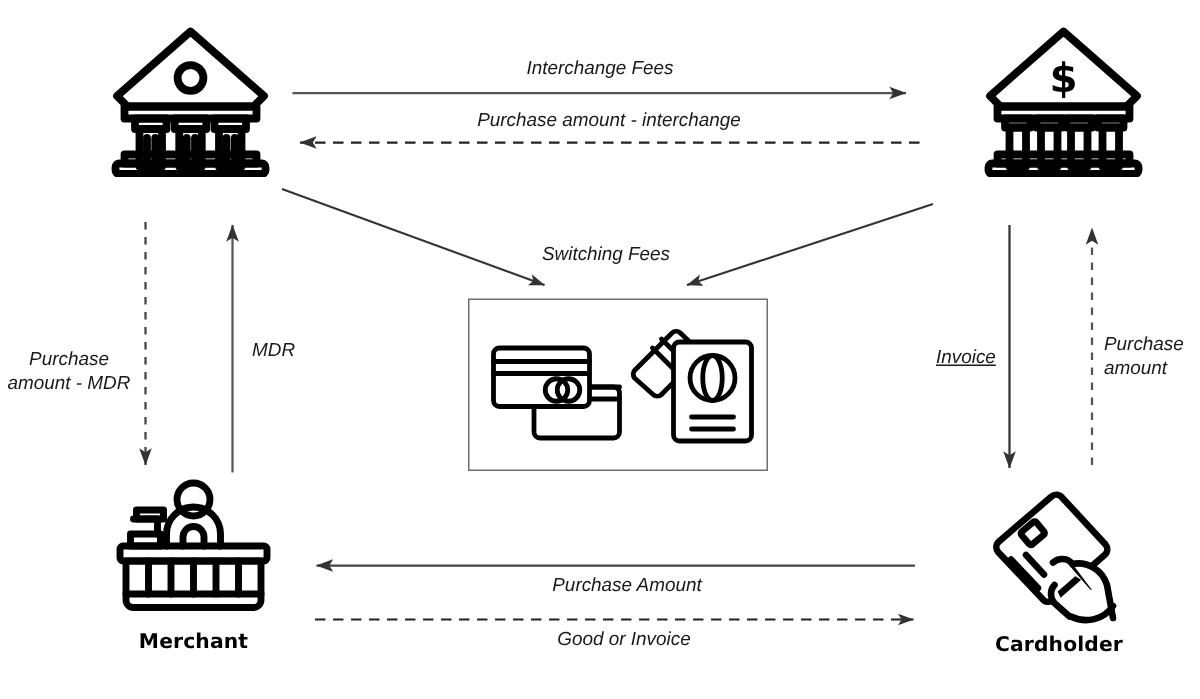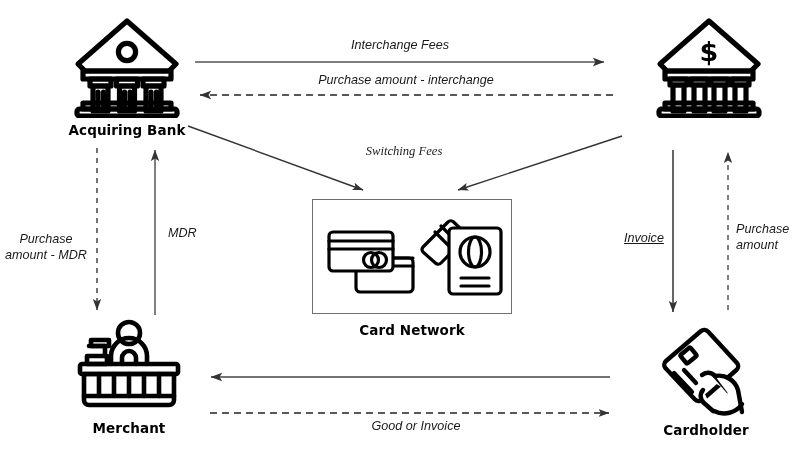--- a/index.html
+++ b/index.html
@@ -88,36 +88,37 @@
 
     <line x1="610" y1="377" x2="211" y2="377" stroke="#444444" stroke-width="1.5" marker-end="url(#ah)"></line>
 
     <line x1="210" y1="413" x2="609" y2="413" stroke="#222222" stroke-width="1.4" stroke-dasharray="7 5" marker-end="url(#ah)"></line>
   </svg>
 
   <div class="edge-label center" style="left:400px; top:38px;">Interchange Fees</div>
 
   <div class="edge-label center" style="left:406px; top:73px;">Purchase amount - interchange</div>
 
-  <div class="edge-label center" style="left:404px; top:144px;font-family:Liberation Serif, serif;">Switching Fees</div>
+  <div class="edge-label center" style="left:404px; top:162px;">Switching Fees</div>
 
   <div class="edge-label wrap" style="left:0px; top:232px; width:92px;">
     <div>Purchase</div>
     <div>amount - MDR</div>
   </div>
 
   <div class="edge-label" style="left:168px; top:226px;">MDR</div>
 
   <div class="edge-label" style="left:624px; top:231px;text-decoration:underline;">Invoice</div>
 
   <div class="edge-label wrap" style="left:736px; top:222px; width:66px; text-align:left;">
     <div>Purchase</div>
     <div>amount</div>
   </div>
 
+  <div class="edge-label center" style="left:418px; top:383px;">Purchase Amount</div>
 
   <div class="edge-label center" style="left:416px; top:419px;">Good or Invoice</div>
 
   <div class="node" style="left:62px; top:14px; width:130px;">
     <span class="node-icon">
       <svg width="114" height="104" viewBox="0 0 114 104">
         <g fill="none" stroke="#000000" stroke-width="5.2" stroke-linejoin="round" stroke-linecap="round">
 
           <path d="M57 7 L106 50 L99 57 L15 57 L8 50 Z"></path>
 
@@ -137,21 +138,20 @@
           <line x1="54.5" y1="78" x2="54.5" y2="91"></line>
           <line x1="60" y1="78" x2="60" y2="91"></line>
           <line x1="81" y1="78" x2="81" y2="91"></line>
           <line x1="86.5" y1="78" x2="86.5" y2="91"></line>
 
           <rect x="13" y="89" width="88" height="6"></rect>
           <rect x="7" y="95" width="100" height="7" rx="2.5"></rect>
         </g>
       </svg>
     </span>
-    <span class="node-label">Acquiring Bank</span>
   </div>
 
   <div class="node" style="left:645px; top:14px; width:128px;">
     <span class="node-icon">
       <svg width="114" height="104" viewBox="0 0 114 104">
         <g fill="none" stroke="#000000" stroke-width="5.2" stroke-linejoin="round" stroke-linecap="round">
           <path d="M57 7 L106 50 L99 57 L15 57 L8 50 Z"></path>
           <rect x="13" y="57" width="88" height="8"></rect>
 
           <rect x="18" y="65" width="17" height="6"></rect>
@@ -191,23 +191,20 @@
         <line x1="122" y1="32" x2="137" y2="47"></line>
 
         <path d="M140 28 h44 a4 4 0 0 1 4 4 v58 a4 4 0 0 1 -4 4 h-44 a4 4 0 0 1 -4 -4 v-58 a4 4 0 0 1 4 -4 z" fill="#ffffff"></path>
         <circle cx="162" cy="52" r="15"></circle>
         <ellipse cx="162" cy="52" rx="6.5" ry="15"></ellipse>
         <line x1="148" y1="78" x2="176" y2="78"></line>
         <line x1="148" y1="86" x2="176" y2="86"></line>
       </g>
     </svg>
   </div>
-  <div class="node" style="left:342px; top:318px; width:140px;">
-    <span class="node-label">Card Network</span>
-  </div>
 
   <div class="node" style="left:62px; top:316px; width:134px;">
     <span class="node-icon">
       <svg width="112" height="100" viewBox="0 0 112 100">
         <g fill="none" stroke="#000000" stroke-width="4.6" stroke-linejoin="round" stroke-linecap="round">
 
           <circle cx="56" cy="17" r="11"></circle>
 
           <path d="M38 48 v-8 a18 18 0 0 1 36 0 v8"></path>
           <path d="M49 48 v-6 a7 7 0 0 1 14 0 v6"></path>

